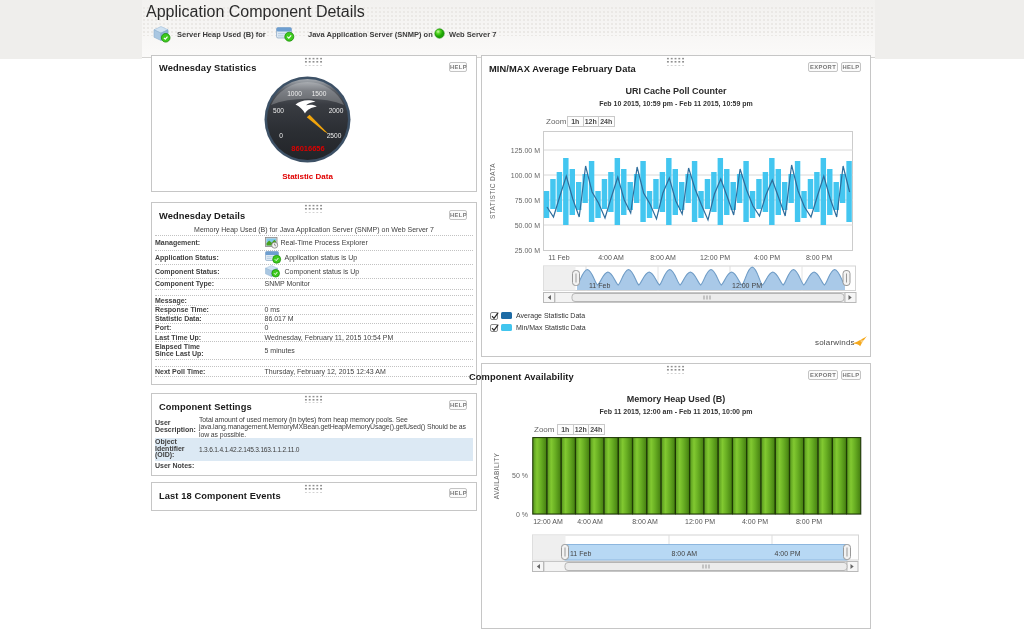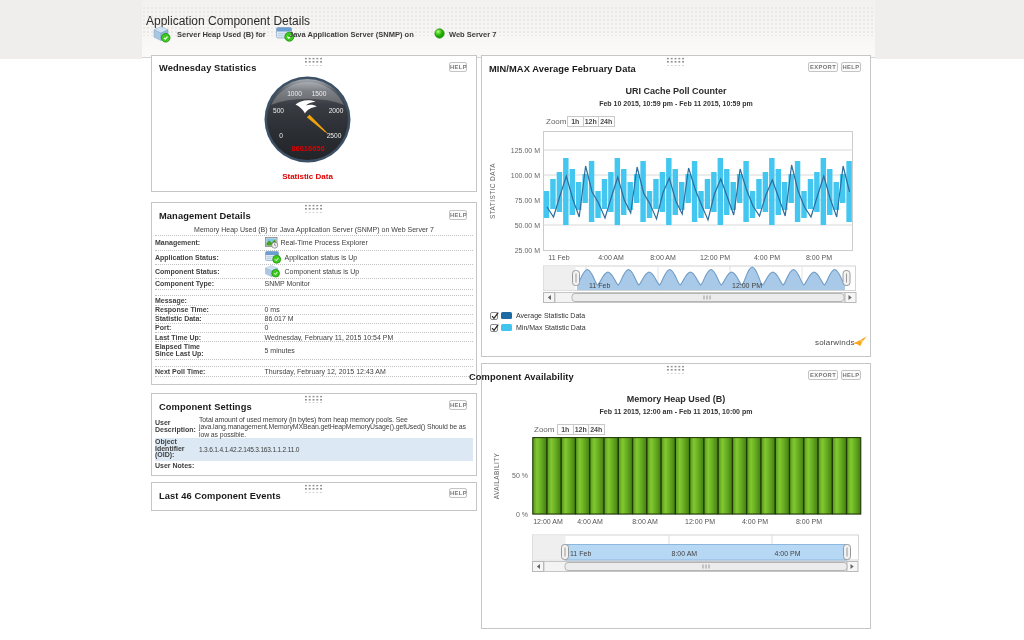--- a/index.html
+++ b/index.html
@@ -18,38 +18,38 @@
 .zbtn { position:absolute; display:flex; }
 .zbtn span { font-size:7px; font-weight:bold; color:#4a4a4a; border:1px solid #c9c9c9; background:#fdfdfd; width:16.5px; text-align:center; height:11px; line-height:10px; margin-left:-1px; }
 .bc { position:absolute; font-size:7.5px; font-weight:bold; color:#3c3c3c; }
 </style></head>
 <body>
 <div class="abs" style="left:0;top:0;width:142px;height:59px;background:#efeeec;"></div>
 <div class="abs" style="left:875px;top:0;width:149px;height:59px;background:#efeeec;"></div>
 <div class="abs" style="left:142px;top:0;width:733px;height:58px;background:linear-gradient(#f2f1ef, #fbfaf9);border-bottom:1px solid #d4d3d1;"></div>
 <div class="abs" style="left:142px;top:6px;width:733px;height:30px;background-image:radial-gradient(circle, #eae8e5 0.7px, rgba(0,0,0,0) 1px);background-size:4px 4px;"></div>
 
-<div class="abs" style="left:146px;top:14px;font-size:12px;color:#2b2b2b;">Application Component Details</div>
+<div class="abs" style="left:146px;top:3px;font-size:16px;color:#2b2b2b;">Application Component Details</div>
 <svg class="abs" style="left:153px;top:25px;" width="19" height="19">
     <polygon points="8,1.5 15,4.8 8,8.1 1,4.8" fill="#cfe2f2" stroke="#9dbcd8" stroke-width="0.6"></polygon>
     <polygon points="1,4.8 8,8.1 8,15.5 1,12.2" fill="#a9c7e2" stroke="#8fb0cf" stroke-width="0.6"></polygon>
     <polygon points="15,4.8 8,8.1 8,15.5 15,12.2" fill="#91b5d6" stroke="#7ea3c6" stroke-width="0.6"></polygon>
     <circle cx="12.7" cy="12.8" r="4.3" fill="#3ecb1d" stroke="#168d06" stroke-width="0.8"></circle>
     <path d="M10.9,12.8 l1.4,1.4 l2.2,-2.6" stroke="#fff" stroke-width="1.1" fill="none"></path>
   </svg>
 <div class="bc" style="left:177px;top:30px;">Server Heap Used (B) for</div>
 <svg class="abs" style="left:276px;top:27px;" width="21" height="16">
     <rect x="0.5" y="0.5" width="15" height="10.5" rx="1.5" fill="#dde8f2" stroke="#8aa8c4" stroke-width="0.7"></rect>
     <rect x="0.5" y="0.5" width="15" height="4" rx="1.5" fill="#6d9ed0"></rect>
     <rect x="2" y="6" width="7.5" height="1.1" fill="#b9cfe4"></rect>
     <rect x="2" y="8.2" width="5.5" height="1.1" fill="#b9cfe4"></rect>
     <circle cx="13.3" cy="9.7" r="4.5" fill="#3ecb1d" stroke="#168d06" stroke-width="0.8"></circle>
     <path d="M11.3,9.7 l1.5,1.5 l2.4,-2.8" stroke="#fff" stroke-width="1.1" fill="none"></path>
   </svg>
-<div class="bc" style="left:289px;top:30px;">Java Application Server (SNMP) on</div>
+<div class="bc" style="left:308px;top:30px;">Java Application Server (SNMP) on</div>
 <svg class="abs" style="left:434px;top:28px;" width="12" height="12">
     <defs>
       <radialGradient id="orb" cx="35%" cy="30%">
         <stop offset="0%" stop-color="#c8f7a8"></stop>
         <stop offset="45%" stop-color="#55d723"></stop>
         <stop offset="100%" stop-color="#1da305"></stop>
       </radialGradient>
     </defs>
     <circle cx="5.5" cy="5.5" r="4.7" fill="url(#orb)" stroke="#128303" stroke-width="0.6"></circle>
   </svg>
@@ -87,21 +87,21 @@
   </g>
   <path d="M31.5,28.5 c4.5,-4 13,-5.8 20,-2.8 c-4.2,0.5 -7.5,1.7 -9.5,3.6 c4.2,-1.1 8.3,-0.6 10.8,1.3 c-5.5,0.9 -9.8,3.2 -11.8,6.9 c-1.9,-4 -5,-6.6 -9.5,-9 z" fill="#ffffff"></path>
   <polygon points="42.8,41.3 45.6,38.7 64.2,57.7 60.2,55.4" fill="#f0a40c"></polygon>
   <text x="44" y="74.5" font-size="7.5" font-weight="bold" fill="#dd0000" text-anchor="middle">86016656</text>
 </svg>
 <div class="abs" style="left:244px;top:172px;width:127px;text-align:center;font-size:8px;font-weight:bold;color:#e00000;">Statistic Data</div>
 
 <div class="panel" style="left:151px;top:202px;width:326px;height:183px;"></div>
 <div class="dots" style="left:304px;top:204px;"></div>
 <div class="dots2" style="left:304px;top:210.5px;"></div>
-<div class="ptitle" style="left:159px;top:211px;">Management Details</div>
+<div class="ptitle" style="left:159px;top:211px;">Wednesday Details</div>
 <div class="btn" style="left:449px;top:210px;width:18px;">HELP</div>
 <div class="abs" style="left:155px;top:222.5px;width:318px;">
 <div class="drow" style="height:13px;">
       <div style="width:100%;text-align:center;padding-top:3px;">Memory Heap Used (B) for Java Application Server (SNMP) on Web Server 7</div>
     </div>
 <div class="drow" style="height:15px;align-items:center;">
       <div class="dc1">Management:</div>
       <div class="dc2">
         <svg width="14" height="12" style="flex:none;">
           <rect x="0.5" y="0.5" width="11.5" height="9" fill="#dcdcdc" stroke="#888" stroke-width="0.8"></rect>
@@ -205,21 +205,21 @@
     <div style="flex:1;padding-top:8px;font-size:6.6px;letter-spacing:-0.2px;">1.3.6.1.4.1.42.2.145.3.163.1.1.2.11.0</div>
   </div>
   <div style="display:flex;height:9.5px;align-items:center;">
     <div style="font-weight:bold;">User Notes:</div>
   </div>
 </div>
 
 <div class="panel" style="left:151px;top:482px;width:326px;height:29px;"></div>
 <div class="dots" style="left:304px;top:484px;"></div>
 <div class="dots2" style="left:304px;top:490.5px;"></div>
-<div class="ptitle" style="left:159px;top:491px;">Last 46 Component Events</div>
+<div class="ptitle" style="left:159px;top:491px;">Last 18 Component Events</div>
 <div class="btn" style="left:449px;top:488px;width:18px;">HELP</div>
 
 <div class="panel" style="left:481px;top:55px;width:390px;height:302px;"></div>
 <div class="dots" style="left:666px;top:57px;"></div>
 <div class="dots2" style="left:666px;top:63.5px;"></div>
 <div class="ptitle" style="left:489px;top:64px;">MIN/MAX Average February Data</div>
 <div class="btn" style="left:808px;top:62px;width:30px;">EXPORT</div>
 <div class="btn" style="left:841px;top:62px;width:20px;">HELP</div>
 <div class="ctitle" style="left:481px;top:85.5px;width:390px;">URI Cache Poll Counter</div>
 <div class="csub" style="left:481px;top:99.5px;width:390px;">Feb 10 2015, 10:59 pm - Feb 11 2015, 10:59 pm</div>

